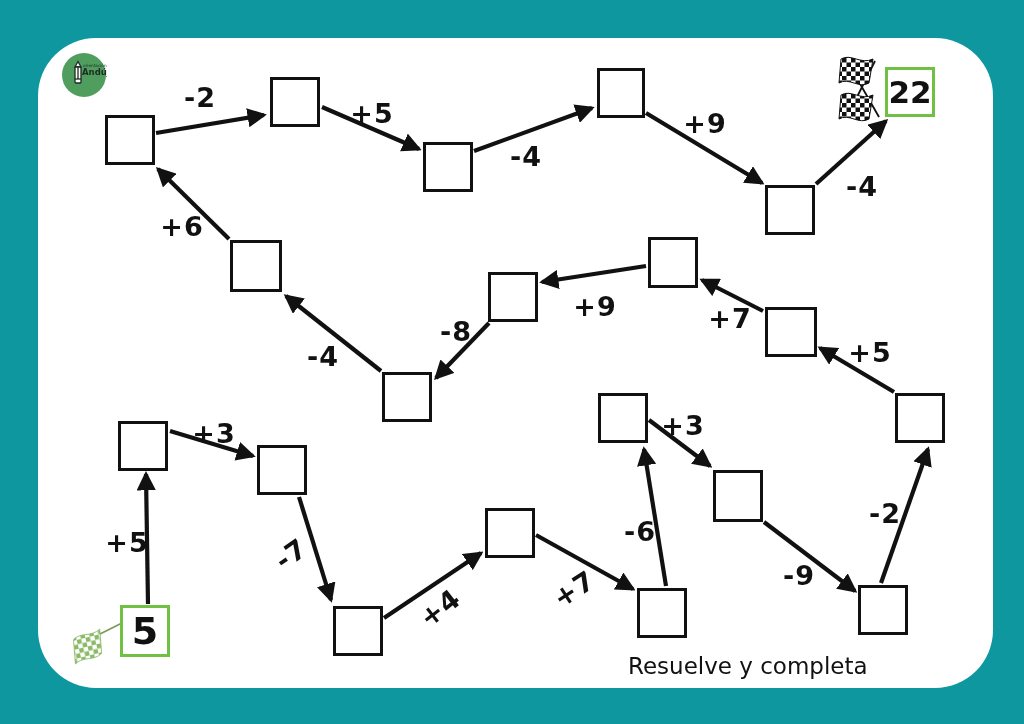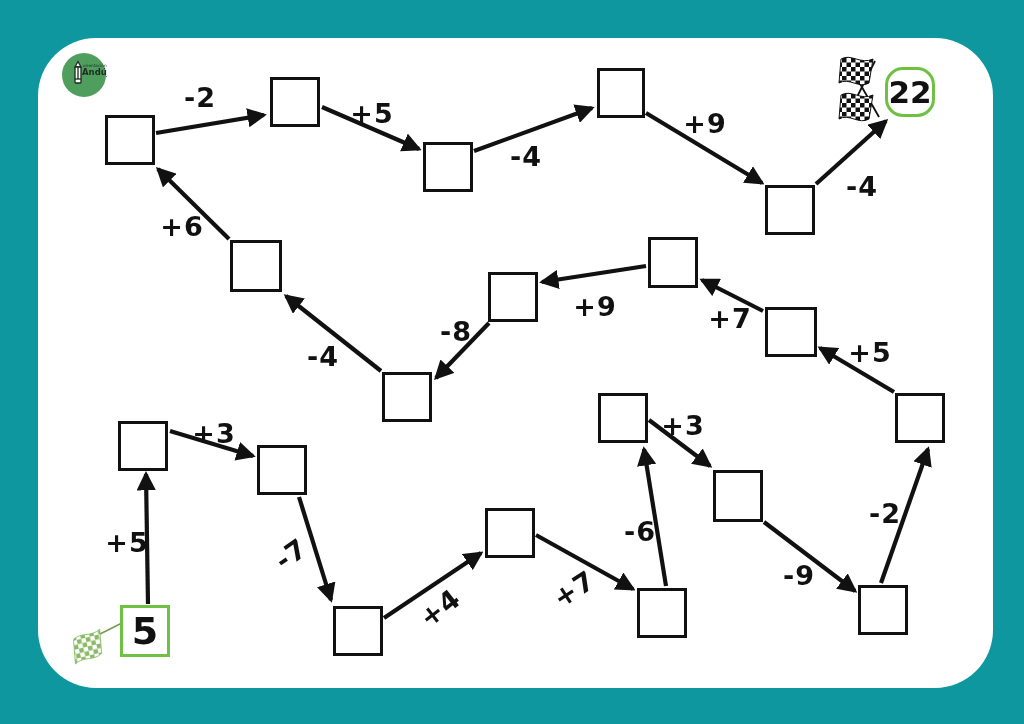--- a/index.html
+++ b/index.html
@@ -6,21 +6,21 @@
   .stage{position:relative;width:1024px;height:724px;background:#0f97a0;
          font-family:"DejaVu Sans","Liberation Sans",sans-serif;overflow:hidden;}
   .card{position:absolute;left:38px;top:38px;width:955px;height:650px;
         background:#ffffff;border-radius:58px;}
   .layer{position:absolute;left:0;top:0;width:1024px;height:724px;pointer-events:none;}
   svg.layer{pointer-events:none;}
   .box{position:absolute;background:#fff;border:3px solid #111;box-sizing:border-box;}
   .goal{border:3px solid #6fc043;display:flex;align-items:center;justify-content:center;
         font-weight:600;color:#111;}
   .goal.start{font-size:38px;}
-  .goal.end{font-size:31px;border-radius:18px;}
+  .goal.end{font-size:31px;}
   .op-label{position:absolute;transform:translate(-50%,-50%);font-size:27px;font-weight:600;
             color:#111;white-space:nowrap;letter-spacing:1px;}
   .instruction{position:absolute;left:628px;top:653px;font-size:23px;font-weight:500;color:#111;}
   .logo{position:absolute;left:61px;top:52px;}
   .flags-end{position:absolute;left:833px;top:49px;}
   .flag-start{position:absolute;left:70px;top:610px;}
 </style>
 </head>
 <body>
 
@@ -138,13 +138,14 @@
       <div class="op-label" style="left: 456px; top: 331px;">-8</div>
       <div class="op-label" style="left: 323px; top: 356px;">-4</div>
       <div class="op-label" style="left: 182px; top: 226px;">+6</div>
       <div class="op-label" style="left: 200px; top: 97px;">-2</div>
       <div class="op-label" style="left: 372px; top: 113px;">+5</div>
       <div class="op-label" style="left: 526px; top: 156px;">-4</div>
       <div class="op-label" style="left: 705px; top: 123px;">+9</div>
       <div class="op-label" style="left: 862px; top: 186px;">-4</div>
     </div>
 
+  <div class="instruction">Resuelve y completa</div>
 </div>
 
 </body></html>

